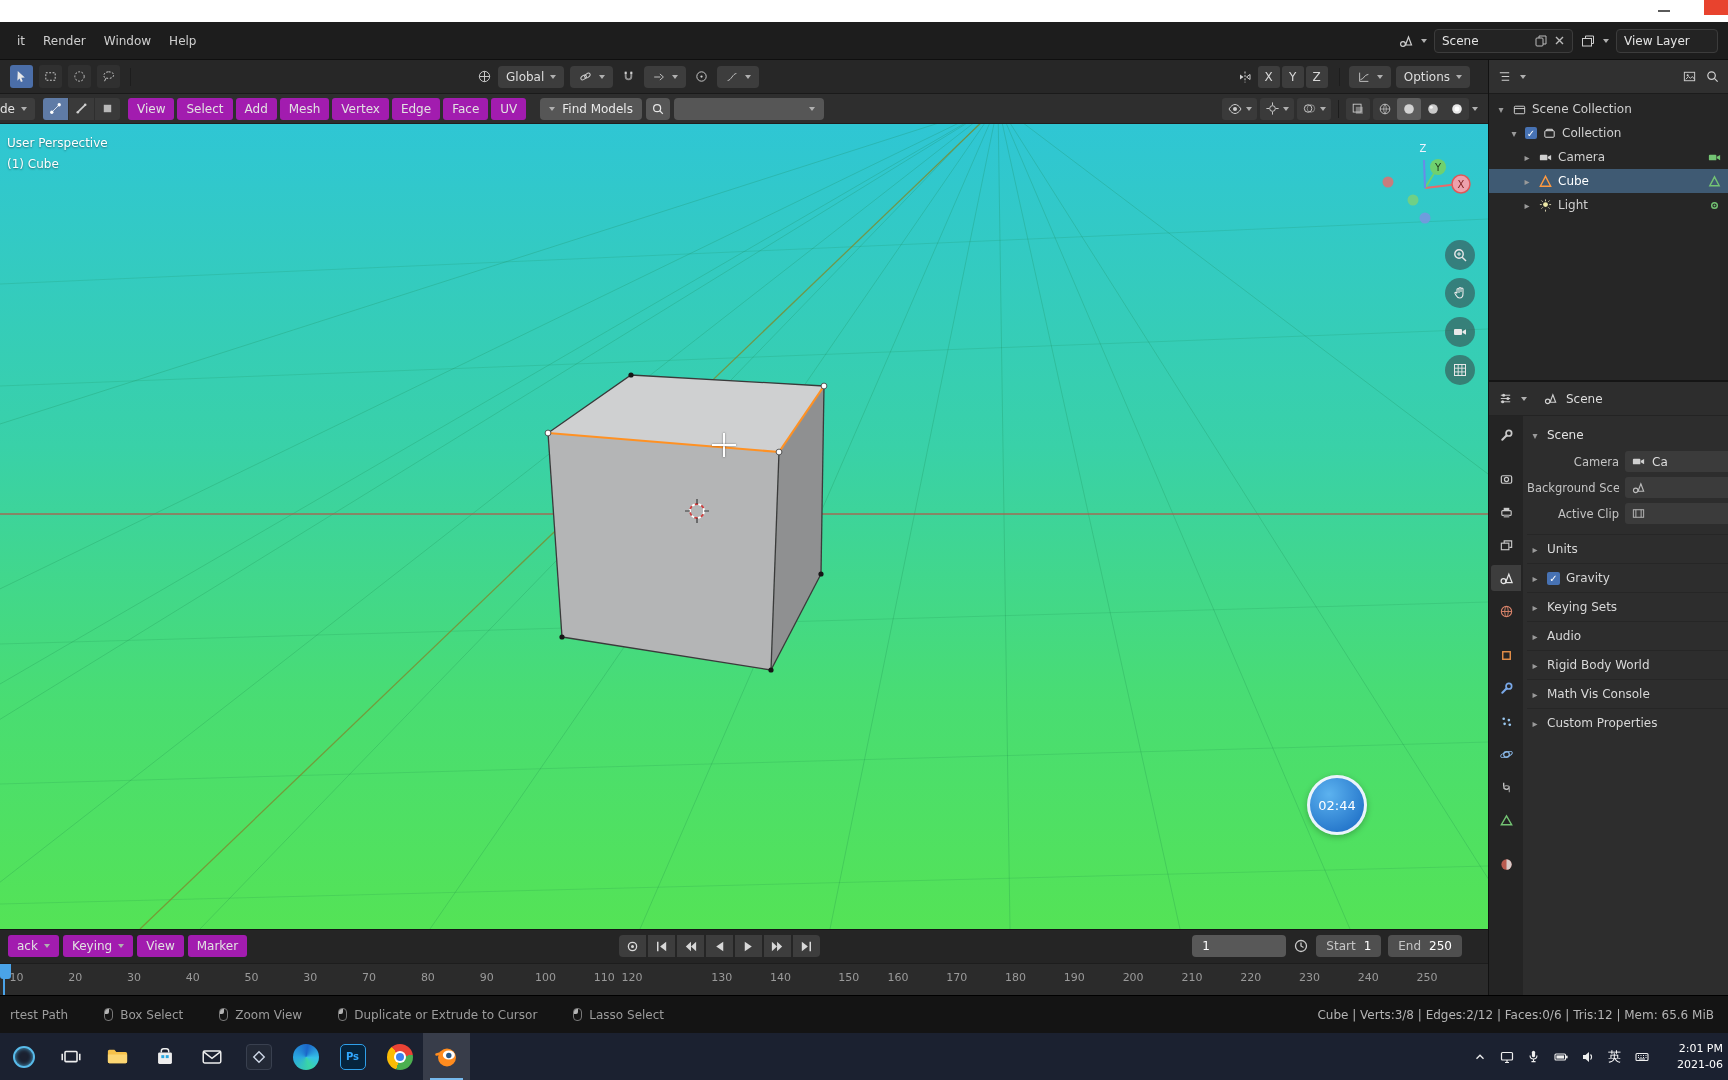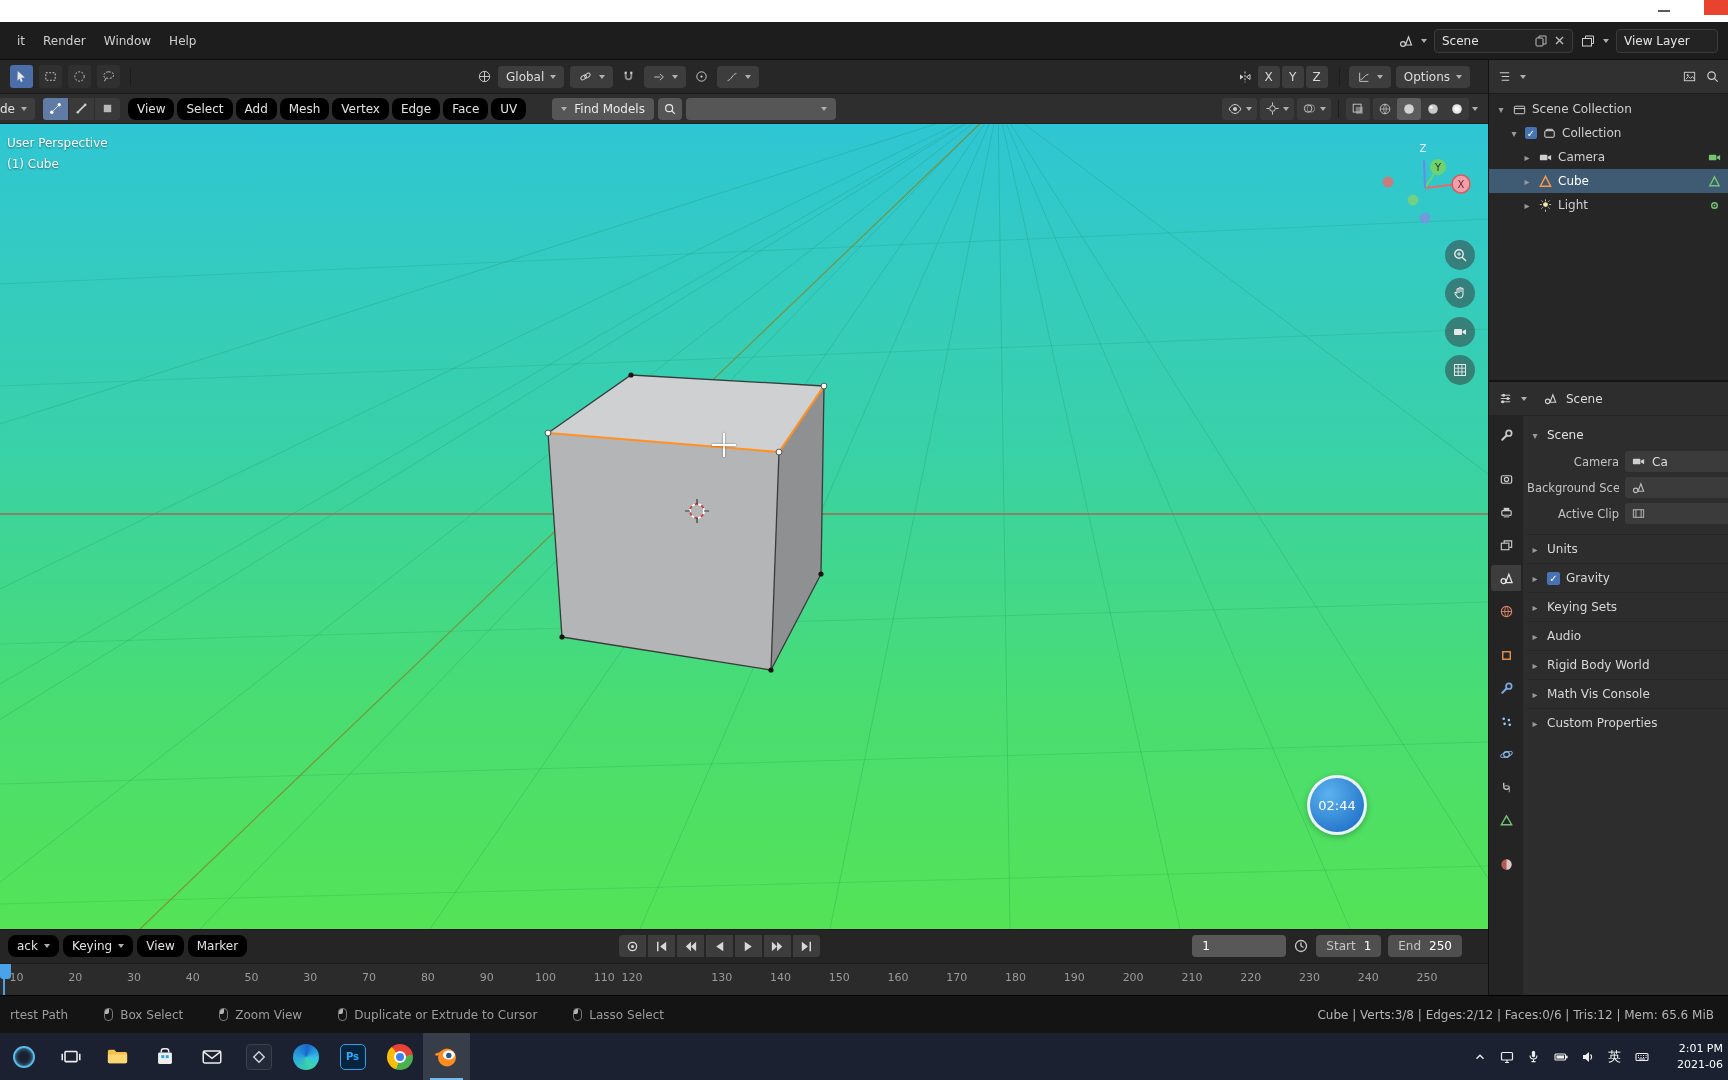--- a/index.html
+++ b/index.html
@@ -31,27 +31,27 @@
 
 .toolsettings{height:34px;background:#272727;display:flex;align-items:center;gap:6px;padding:0 10px;flex:none;border-bottom:1px solid #1a1a1a}
 .ticon{width:23px;height:23px;border-radius:3px;display:flex;align-items:center;justify-content:center;background:#303030}
 .ticon.active{background:#4b6ea8}
 .pill{display:inline-flex;align-items:center;gap:6px;background:#3d3d3d;border-radius:4px;height:22px;padding:0 8px;color:#dedede}
 .vsep{width:1px;height:18px;background:#1d1d1d;margin:0 4px}
 .axbtn{width:22px;height:22px;border-radius:3px;background:#3d3d3d;display:flex;align-items:center;justify-content:center;color:#d8d8d8;margin-right:2px}
 .ts-right{margin-left:auto;display:flex;align-items:center;gap:5px;padding-right:8px}
 
 .vp-header{height:30px;background:#2e2e2e;display:flex;align-items:center;gap:4px;padding:0 6px;flex:none;border-bottom:1px solid #1f1f1f}
-.hbtn{background:#000000;border-radius:8px;padding:4px 9px;color:#e2e2e2}
+.hbtn{background:#a21caf;border-radius:3px;padding:4px 9px;color:#e2e2e2}
 .modepill{display:inline-flex;align-items:center;gap:6px;background:#3d3d3d;border-radius:3px;height:22px;padding:0 8px;margin-left:-14px;color:#e2e2e2}
 .smgroup{display:flex;gap:1px;margin:0 4px}
 .smbtn{width:25px;height:22px;background:#3a3a3a;display:flex;align-items:center;justify-content:center}
 .smbtn.active{background:#5f7ba6}
 .smbtn:first-child{border-radius:3px 0 0 3px}.smbtn:last-child{border-radius:0 3px 3px 0}
-.findwrap{display:flex;align-items:center;gap:4px;margin-left:22px}
+.findwrap{display:flex;align-items:center;gap:4px;margin-left:10px}
 .findpill{display:inline-flex;align-items:center;gap:7px;background:#565656;border-radius:4px;height:22px;padding:0 9px;color:#e9e9e9}
 .findwide{width:150px;justify-content:flex-end;background:#565656}
 .roundbtn{width:24px;height:22px;background:#565656;border-radius:4px;display:flex;align-items:center;justify-content:center}
 .vpr{margin-left:auto;display:flex;align-items:center;gap:3px;padding-right:4px}
 .ibtn{height:22px;display:flex;align-items:center;gap:3px;background:#3a3a3a;border-radius:3px;padding:0 5px}
 .shgrp{display:flex;background:#3a3a3a;border-radius:3px}
 .shbtn{width:24px;height:22px;display:flex;align-items:center;justify-content:center}
 .shbtn.active{background:#5d5d5d;border-radius:3px}
 
 .canvas{flex:1;position:relative;overflow:hidden;background:linear-gradient(180deg,#2fc6d4 0%,#39d1a8 40%,#49dd72 72%,#54e356 100%)}
@@ -604,21 +604,21 @@
             <div class="tick" style="left: 251.58px;">50</div>
             <div class="tick" style="left: 310.35px;">30</div>
             <div class="tick" style="left: 369.12px;">70</div>
             <div class="tick" style="left: 427.89px;">80</div>
             <div class="tick" style="left: 486.66px;">90</div>
             <div class="tick" style="left: 545.43px;">100</div>
             <div class="tick" style="left: 604.2px;">110</div>
             <div class="tick" style="left: 632px;">120</div>
             <div class="tick" style="left: 721.74px;">130</div>
             <div class="tick" style="left: 780.51px;">140</div>
-            <div class="tick" style="left: 839.28px;">150</div>
+            <div class="tick" style="left: 839.28px; text-align: right;">150</div>
             <div class="tick" style="left: 898.05px;">160</div>
             <div class="tick" style="left: 956.82px;">170</div>
             <div class="tick" style="left: 1015.59px;">180</div>
             <div class="tick" style="left: 1074.36px;">190</div>
             <div class="tick" style="left: 1133.13px;">200</div>
             <div class="tick" style="left: 1191.9px;">210</div>
             <div class="tick" style="left: 1250.67px;">220</div>
             <div class="tick" style="left: 1309.44px;">230</div>
             <div class="tick" style="left: 1368.21px;">240</div>
             <div class="tick" style="left: 1426.98px;">250</div>

